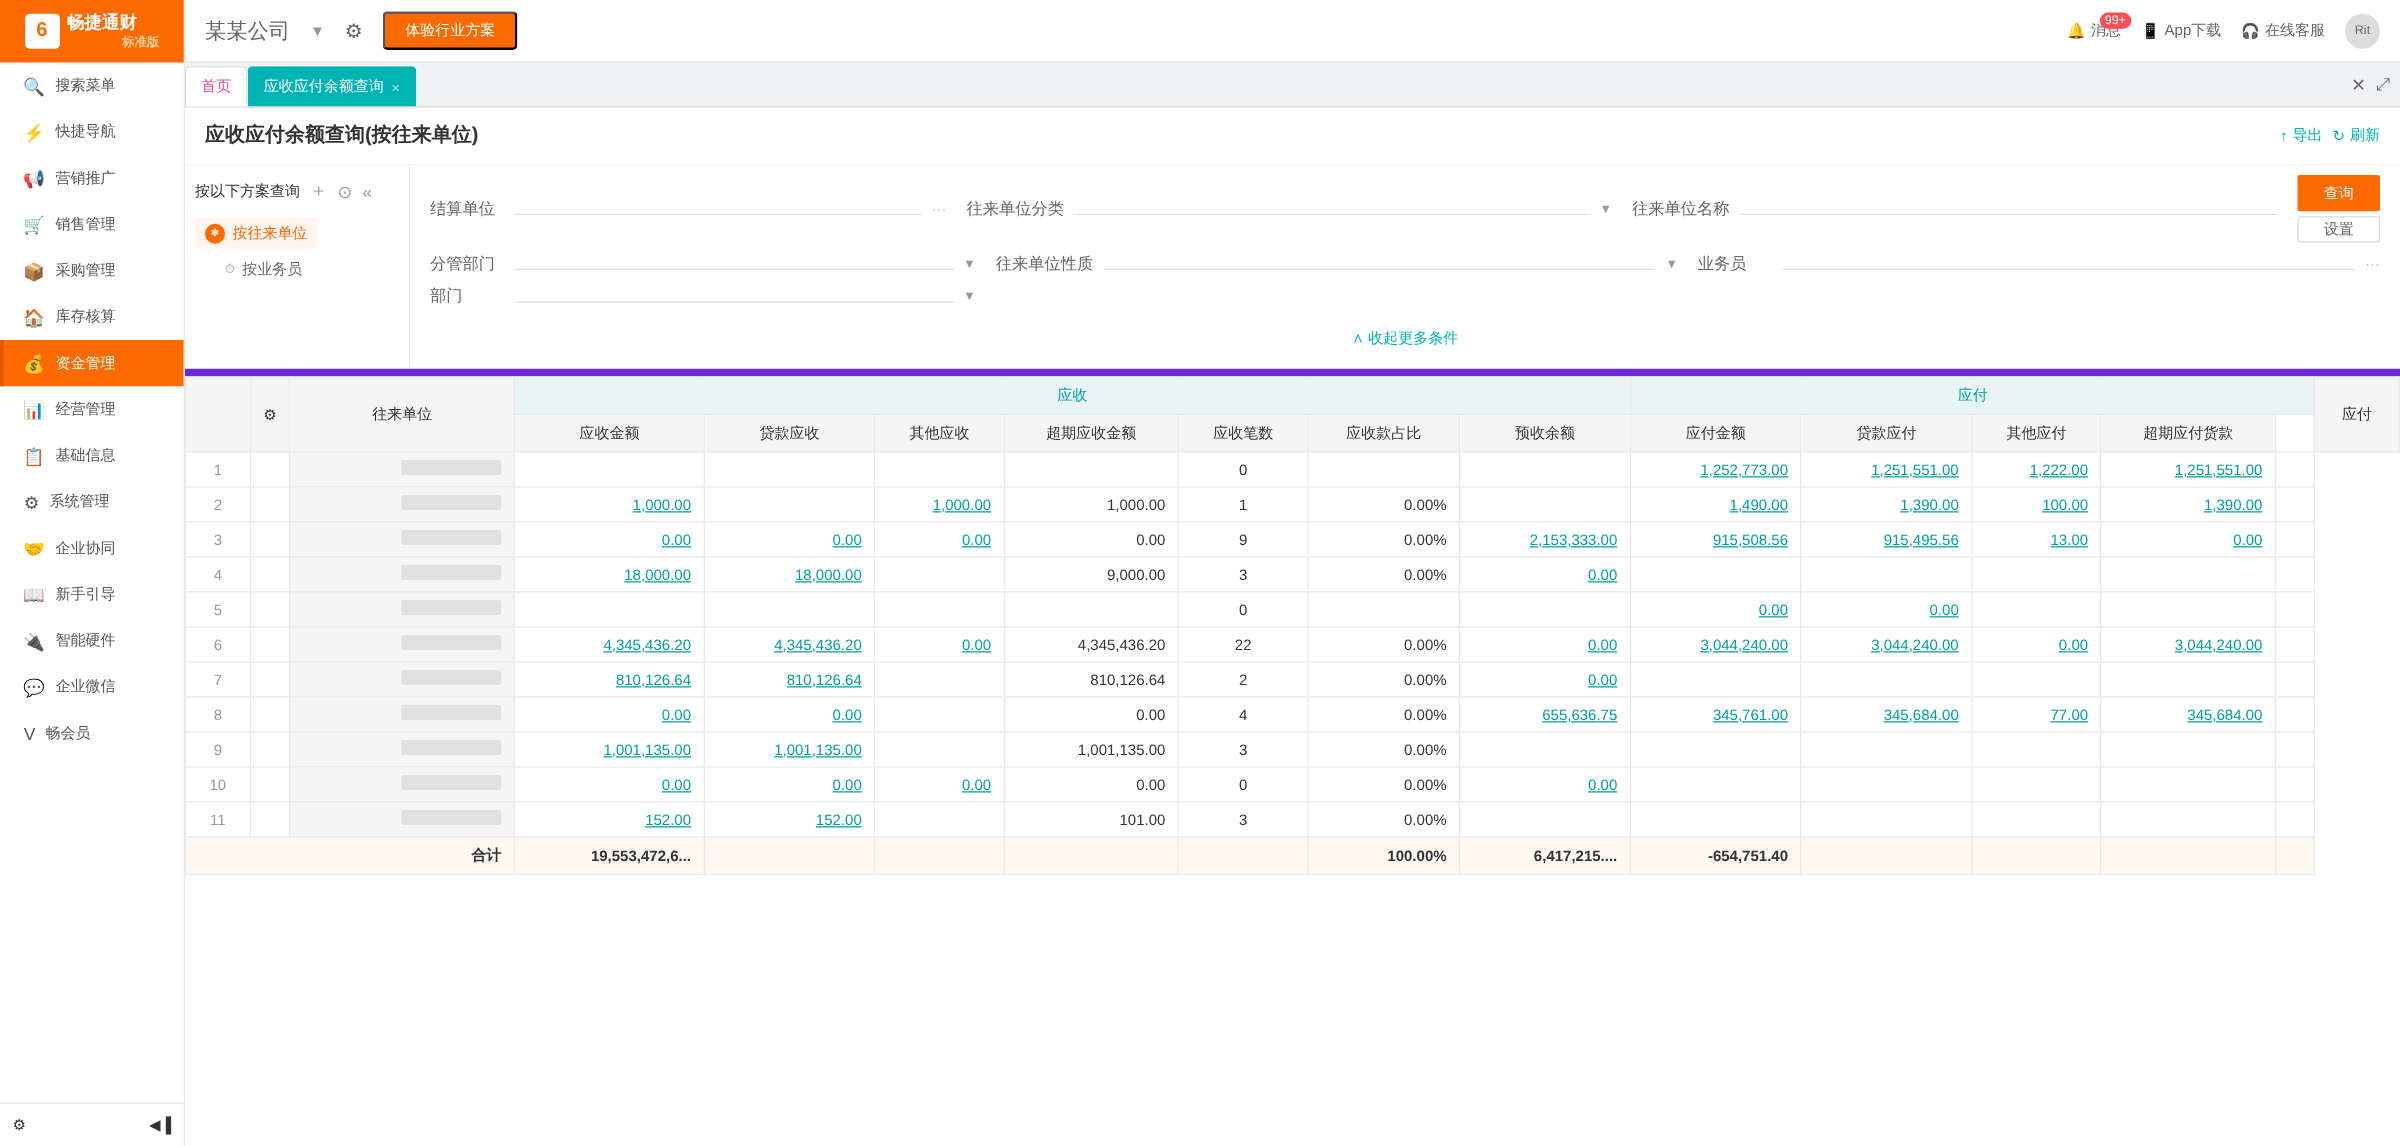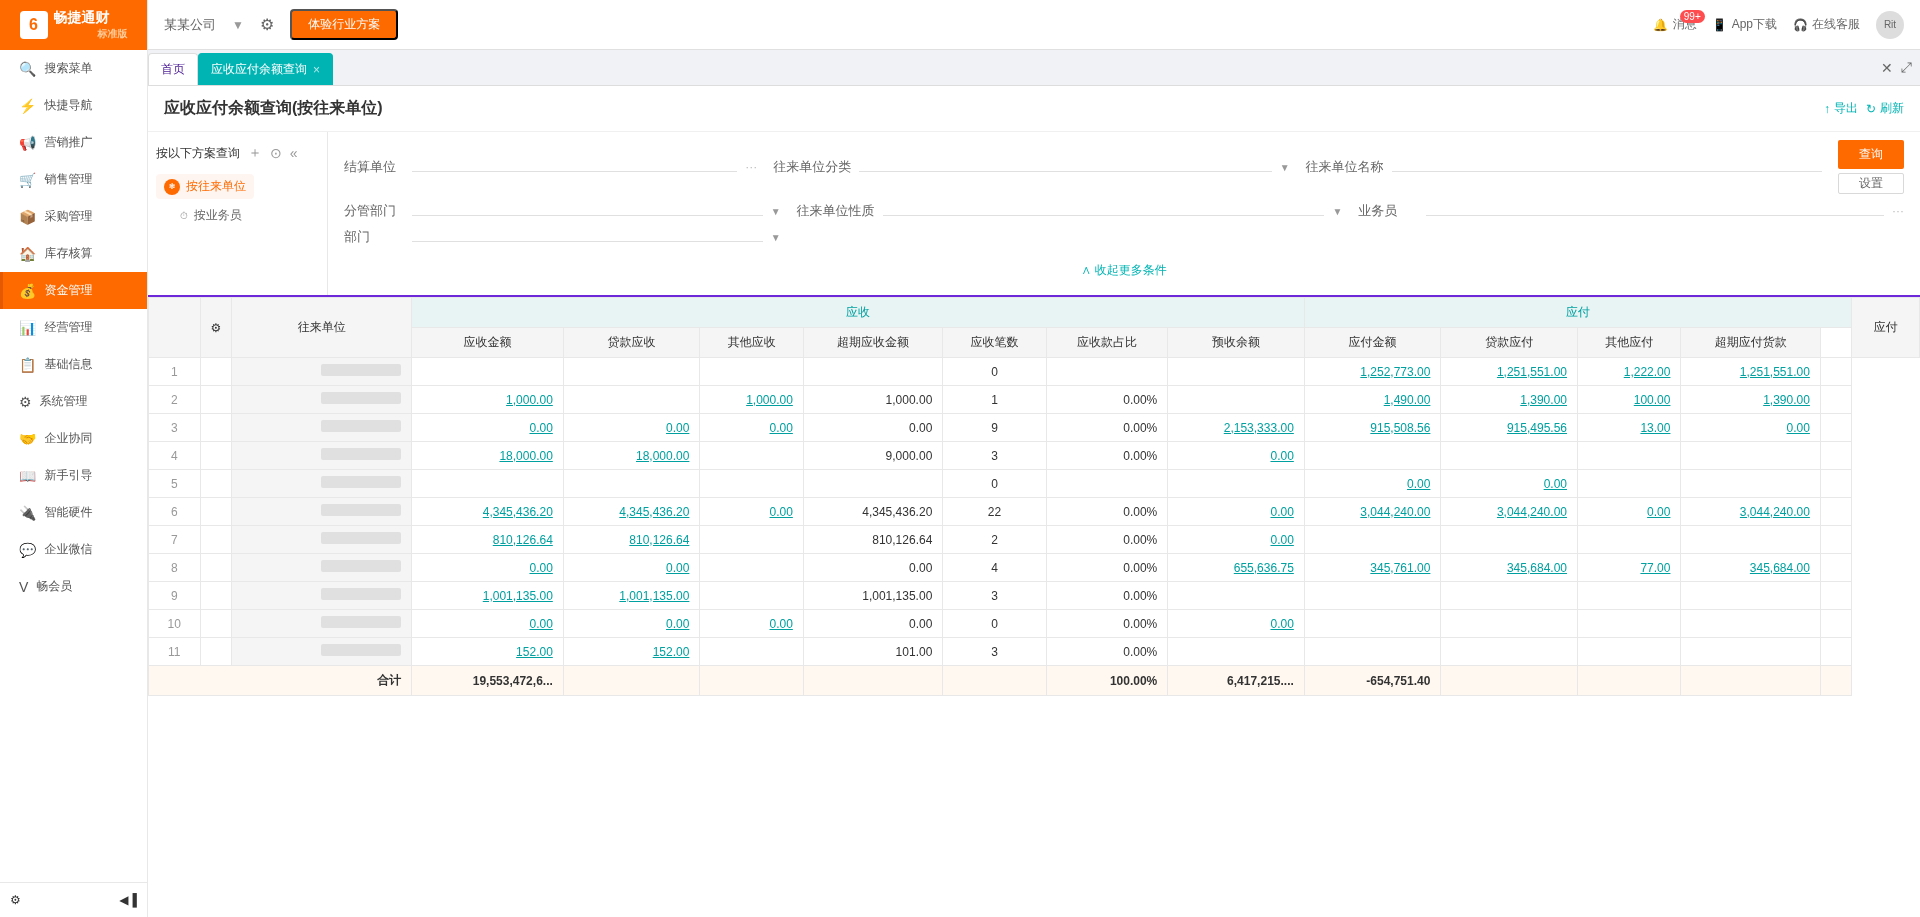--- a/index.html
+++ b/index.html
@@ -36,21 +36,21 @@
     }
 
     
     .header {
       position: fixed; left: 148px; right: 0; top: 0; height: 50px;
       background: #fff; border-bottom: 1px solid #e0e0e0;
       display: flex; align-items: center; padding: 0 16px;
       z-index: 100;
     }
     .header-company {
-      display: flex; align-items: center; color: #666; font-size: 13px;
+      display: flex; align-items: center; color: #666; font-size: 17px;
       margin-right: 8px;
     }
     .header-dropdown { color: #999; margin: 0 8px; cursor: pointer; }
     .header-settings { color: #666; margin: 0 8px; cursor: pointer; font-size: 16px; }
     .header-promo {
       background: #ff6a00; color: #fff; padding: 5px 16px; border-radius: 4px;
       font-size: 12px; cursor: pointer; margin-left: 8px;
     }
     .header-right {
       margin-left: auto; display: flex; align-items: center; gap: 16px;
@@ -74,21 +74,21 @@
     .tabs-bar {
       position: fixed; left: 148px; right: 0; top: 50px; height: 36px;
       background: #f0f2f5; display: flex; align-items: flex-end;
       border-bottom: 1px solid #ddd; z-index: 99; padding: 0 0 0 0;
     }
     .tab {
       height: 32px; padding: 0 12px; display: flex; align-items: center;
       cursor: pointer; font-size: 12px; border-radius: 4px 4px 0 0;
       position: relative; gap: 6px;
     }
-    .tab.home { background: #fff; color: #4c1d95; border: 1px solid #ddd; border-bottom: none; }
+    .tab.home { background: #fff; color: #ec4899; border: 1px solid #ddd; border-bottom: none; }
     .tab.active { background: #00b4b4; color: #fff; border: 1px solid #00b4b4; border-bottom: none; }
     .tab-close { cursor: pointer; opacity: 0.7; }
     .tabs-controls {
       margin-left: auto; display: flex; align-items: center; gap: 8px;
       padding-right: 8px; height: 100%;
     }
     .tabs-ctrl-btn { cursor: pointer; color: #666; font-size: 14px; }
 
     
     .main-content {
@@ -313,21 +313,21 @@
         <span>↑</span>
         <span>导出</span>
       </div>
       <div class="action-btn">
         <span>↻</span>
         <span>刷新</span>
       </div>
     </div>
   </div>
 
-  <div style="display:flex; border-bottom:2px solid #6d28d9;">
+  <div style="display:flex; border-bottom:6px solid #6d28d9;">
 
     <div class="filter-sidebar" style="padding:12px 8px;">
       <div class="filter-header">
         <span>按以下方案查询</span>
         <span class="filter-icon-btn">＋</span>
         <span class="filter-icon-btn">⊙</span>
         <span class="filter-icon-btn">«</span>
       </div>
       <div class="filter-option">
         <div class="filter-option-icon">❃</div>

